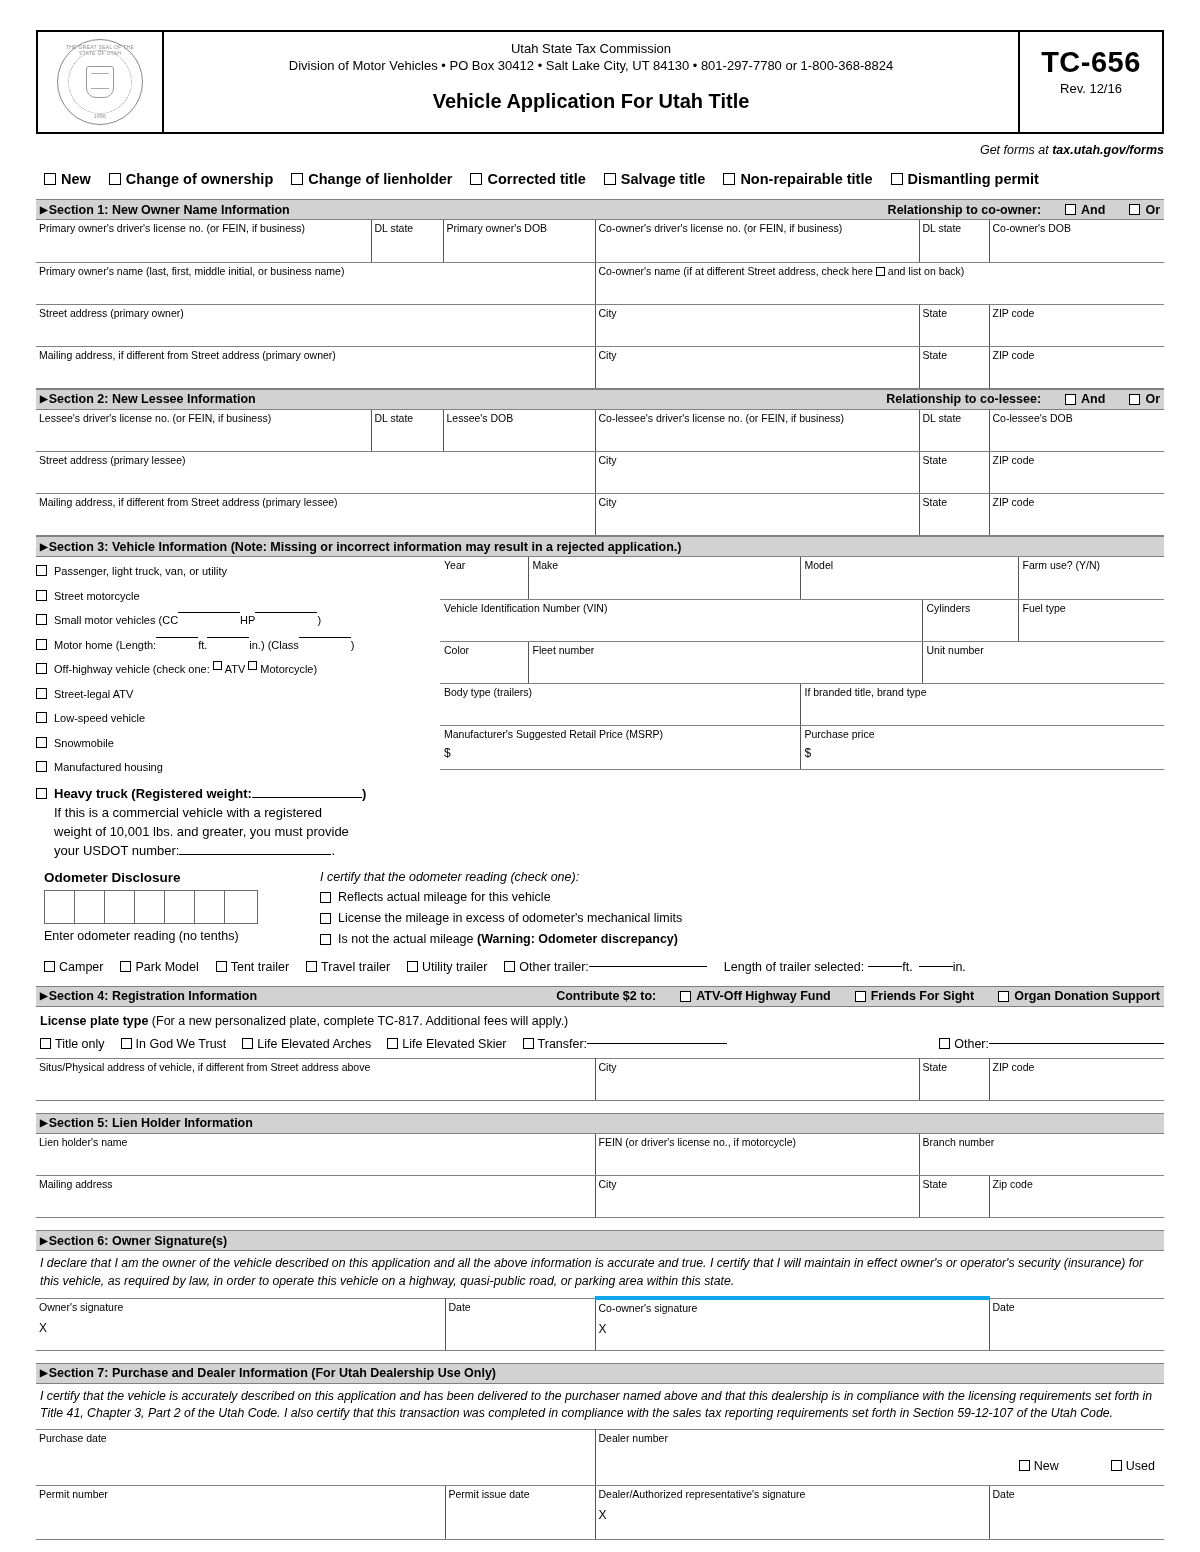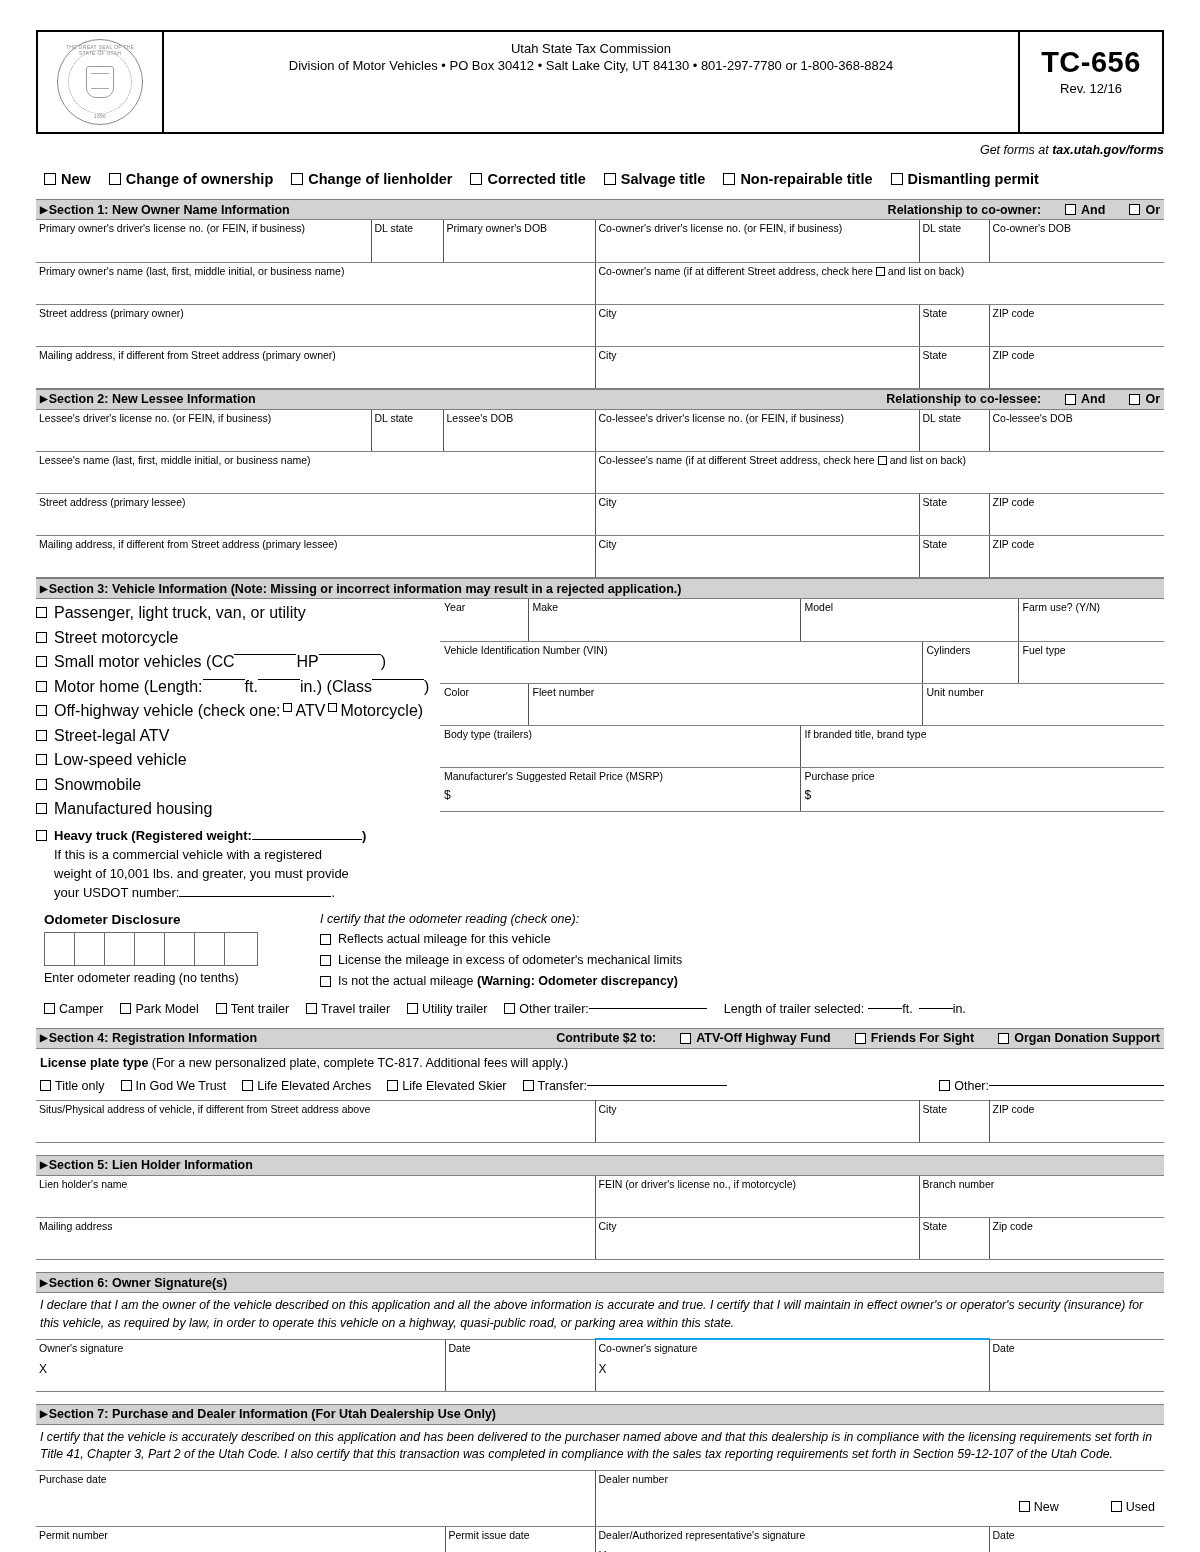--- a/index.html
+++ b/index.html
@@ -185,21 +185,21 @@
   }
   .grid td.nr { border-right: none; }
 
   
   .s3wrap { display: flex; align-items: flex-start; }
   .s3left { width: 404px; flex: none; padding-top: 6px; }
   .s3right { flex: 1 1 auto; }
   .vlist .vrow {
     display: flex;
     align-items: flex-start;
-    font-size: 16px;
+    font-size: 11px;
     line-height: 16px;
     margin-bottom: 8.5px;
   }
   .vlist .vrow .cb { margin-top: 2px; margin-right: 7px; }
   .ul { display: inline-block; border-bottom: 1px solid #000; }
   .u-cc { width: 62px; }
   .u-hp { width: 62px; }
   .u-ft { width: 42px; }
   .u-in { width: 42px; }
   .u-class { width: 52px; }
@@ -300,20 +300,21 @@
         <div class="ring-txt ring-top">THE GREAT SEAL OF THE STATE OF UTAH</div>
         <div class="inner">
           <div class="shield"></div>
         </div>
         <div class="ring-txt ring-bot">1896</div>
       </div>
     </div>
     <div class="hdr-mid">
       <div class="hdr-line1">Utah State Tax Commission</div>
       <div class="hdr-line2">Division of Motor Vehicles  •  PO Box 30412  •  Salt Lake City, UT 84130  •  801-297-7780 or 1-800-368-8824</div>
+      <div class="hdr-title">Vehicle Application For Utah Title</div>
     </div>
     <div class="hdr-right">
       <div class="hdr-code">TC-656</div>
       <div class="hdr-rev">Rev. 12/16</div>
     </div>
   </div>
 
   <div class="getforms">
     <span>Get forms at </span><b>tax.utah.gov/forms</b>
   </div>
@@ -430,26 +431,20 @@
         <col style="width:175px">
       </colgroup>
     <tbody>
         <tr>
       <td>Lessee's driver's license no. (or FEIN, if business)</td>
       <td>DL state</td>
       <td>Lessee's DOB</td>
       <td>Co-lessee's driver's license no. (or FEIN, if business)</td>
       <td>DL state</td>
       <td class="nr">Co-lessee's DOB</td>
-    </tr>
-    <tr>
-      <td colspan="3">Lessee's name (last, first, middle initial, or business name)</td>
-      <td colspan="3" class="nr">
-        <span>Co-lessee's name (if at different Street address, check here</span><span class="cb-sm"></span><span>and list on back)</span>
-      </td>
     </tr>
     <tr>
       <td colspan="3">Street address (primary lessee)</td>
       <td>City</td>
       <td>State</td>
       <td class="nr">ZIP code</td>
     </tr>
     <tr>
       <td colspan="3">Mailing address, if different from Street address (primary lessee)</td>
       <td>City</td>
@@ -753,21 +748,21 @@
         <col style="width:394px">
         <col style="width:175px">
       </colgroup>
     <tbody>
         <tr>
       <td style="border-top:1px solid #808080;height:52px">
         <span>Owner's signature</span>
         <div class="sigX">X</div>
       </td>
       <td style="border-top:1px solid #808080;height:52px">Date</td>
-      <td style="border-top:2px solid #0ea5e9;height:52px">
+      <td style="border-top:4px solid #0ea5e9;height:52px">
         <span>Co-owner's signature</span>
         <div class="sigX">X</div>
       </td>
       <td class="nr" style="border-top:1px solid #808080;height:52px">Date</td>
     </tr>
   </tbody>
     </table>
 
   <div class="band">
     <span class="arrow">▶</span>

